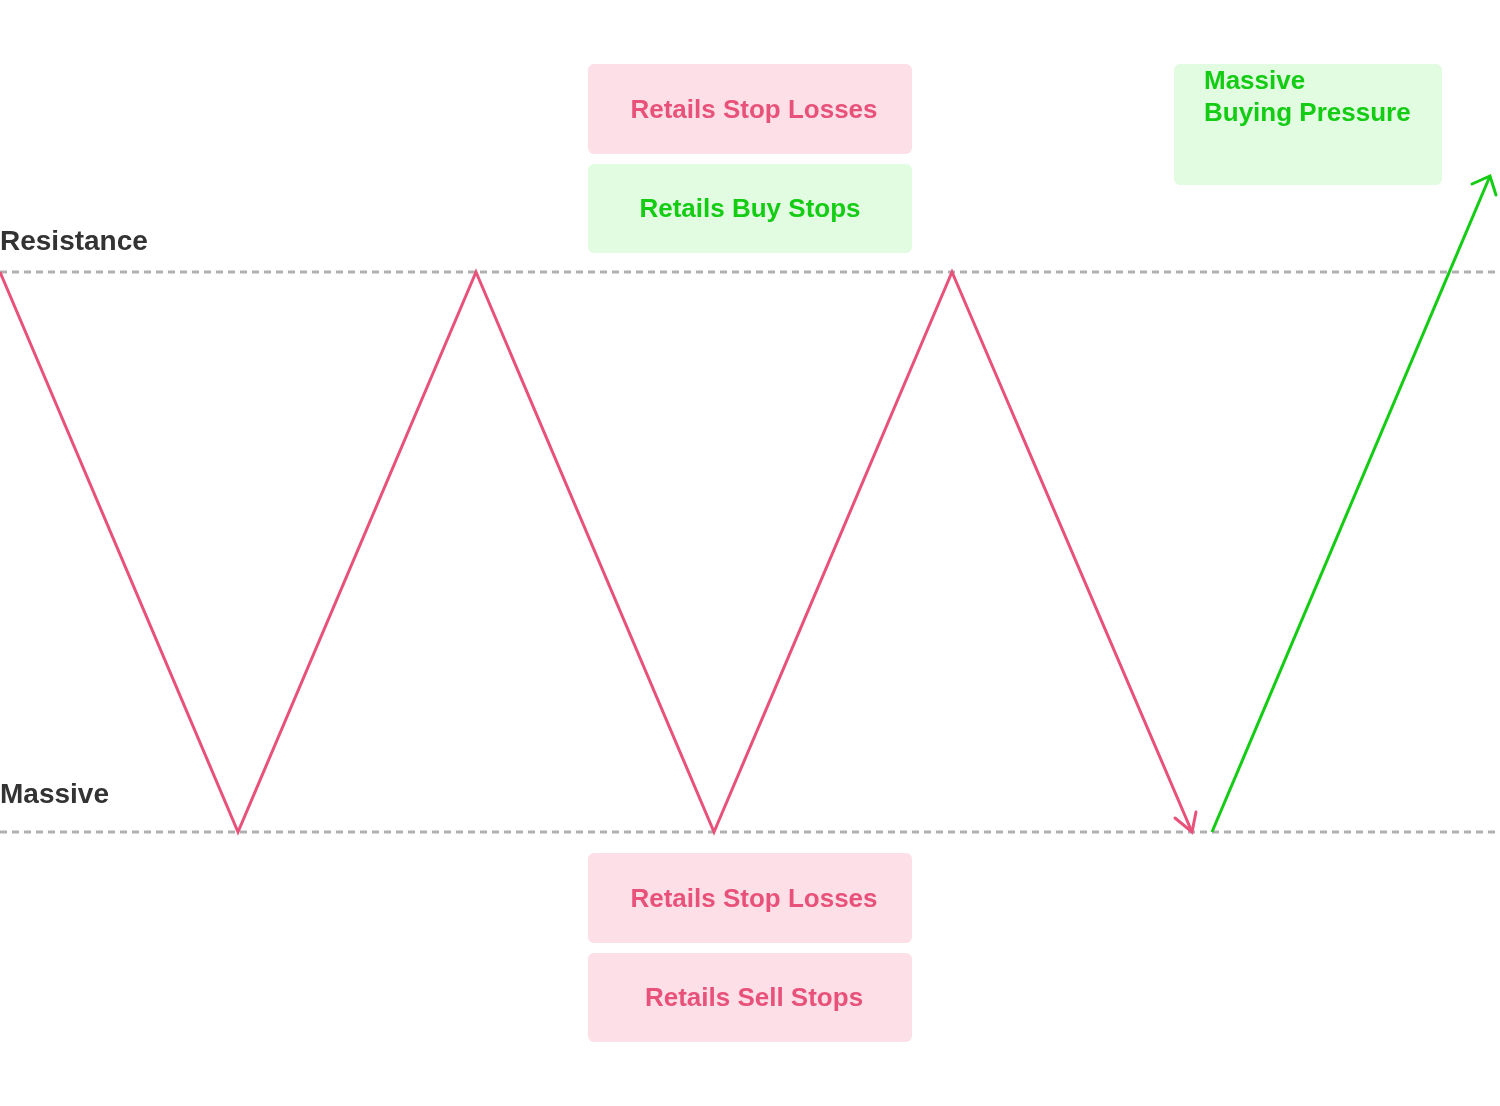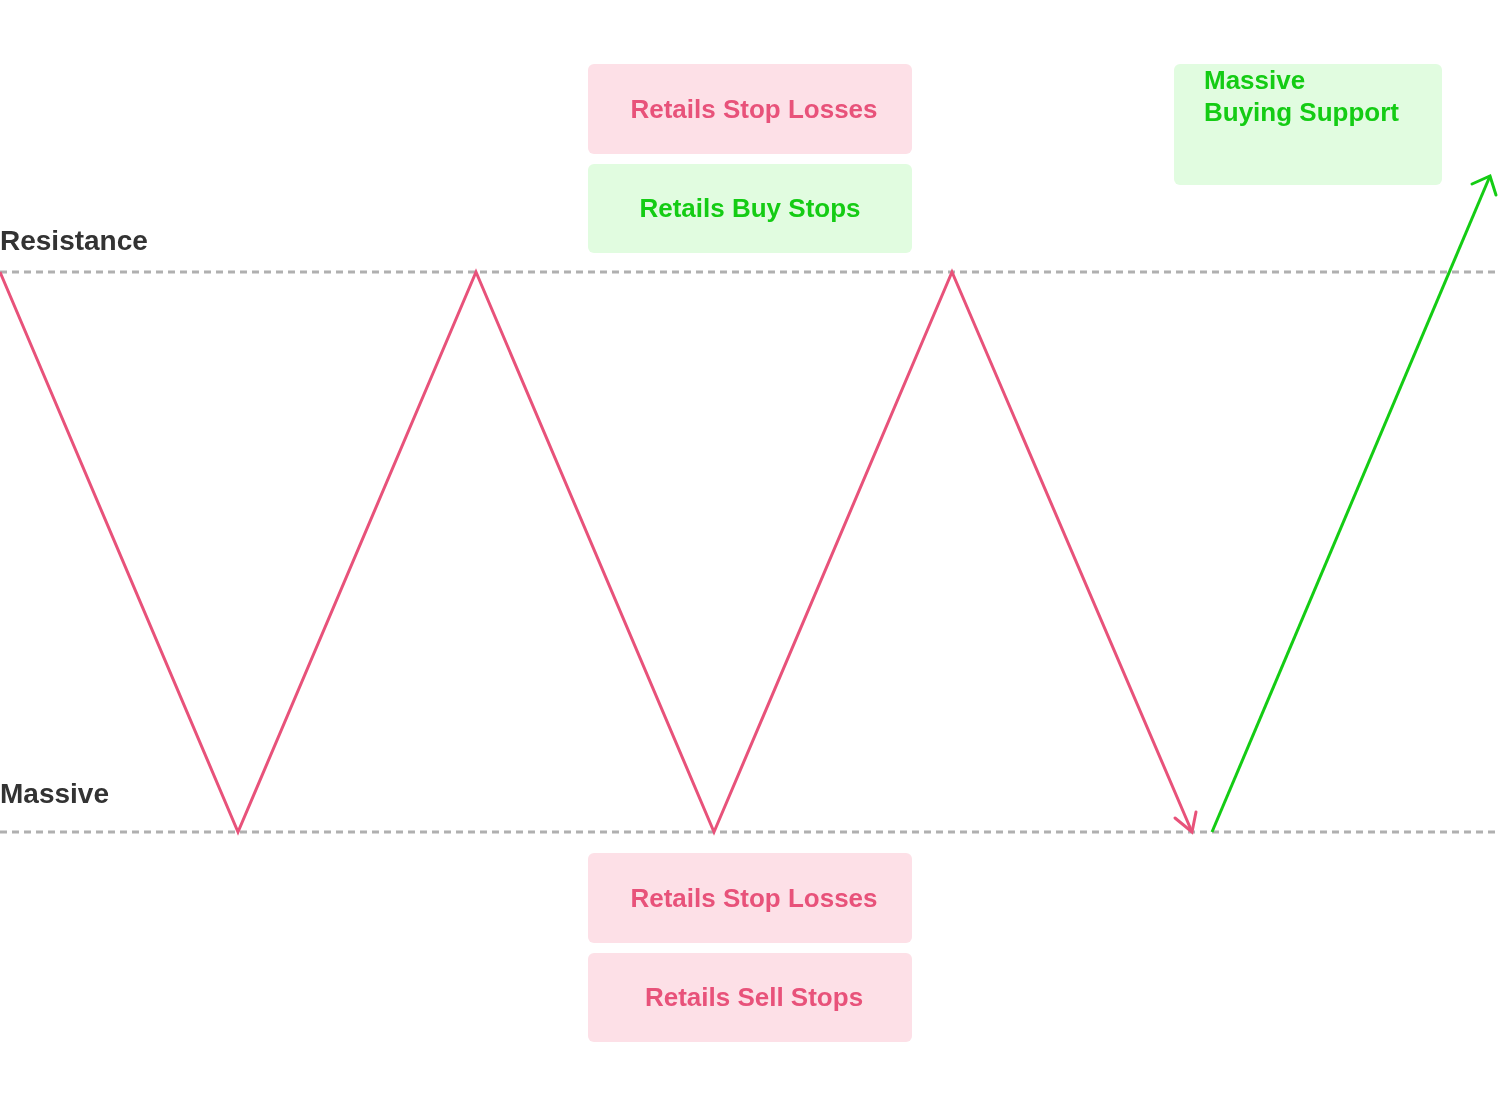--- a/index.html
+++ b/index.html
@@ -29,20 +29,20 @@
 <div class="level-label" style="top:778px;">Massive</div>
 
 <div class="box pink" style="left:588px; top:64px; width:324px; height:90px;">
   <span>Retails Stop Losses</span>
 </div>
 <div class="box green" style="left:588px; top:164px; width:324px; height:89px;">
   <span>Retails Buy Stops</span>
 </div>
 <div class="box green left" style="left:1174px; top:64px; width:268px; height:121px; flex-direction:column; align-items:flex-start;">
   <span>Massive</span>
-  <span>Buying Support</span>
+  <span>Buying Pressure</span>
 </div>
 <div class="box pink" style="left:588px; top:853px; width:324px; height:90px;">
   <span>Retails Stop Losses</span>
 </div>
 <div class="box pink" style="left:588px; top:953px; width:324px; height:89px;text-align:center;">
   <span>Retails Sell Stops</span>
 </div>
 
 </body></html>

